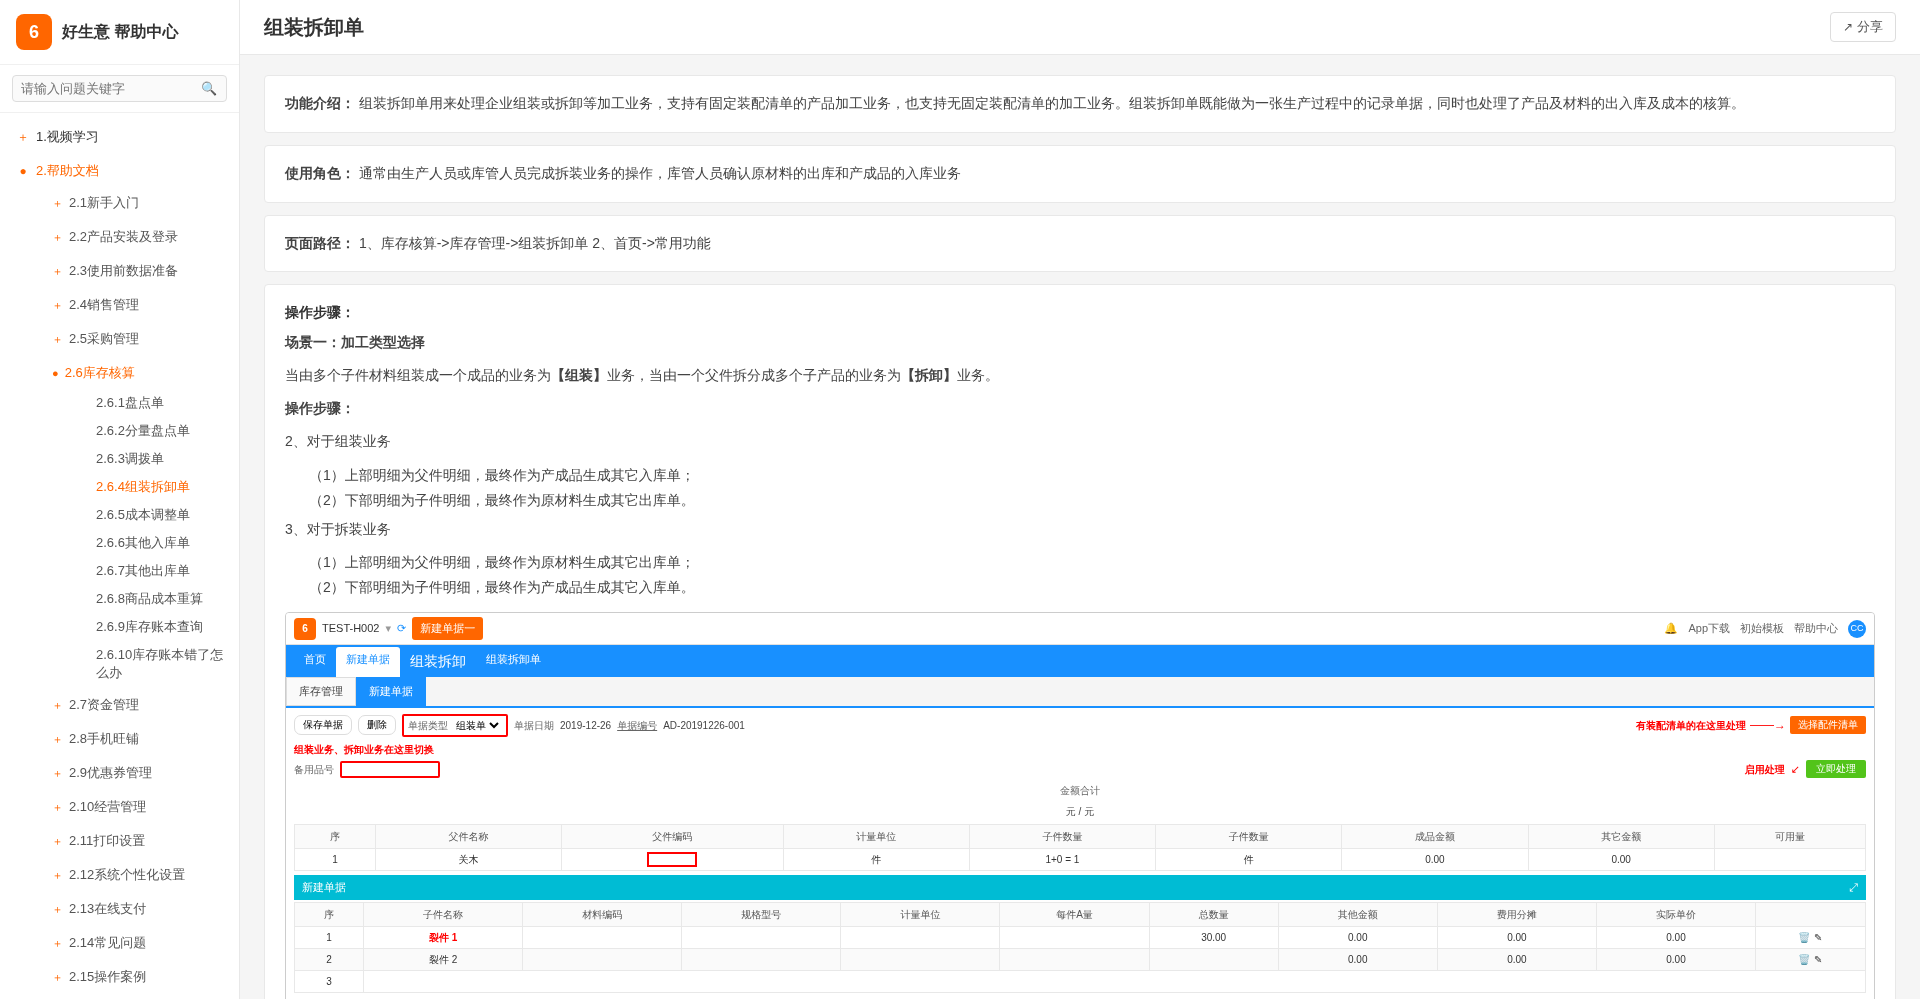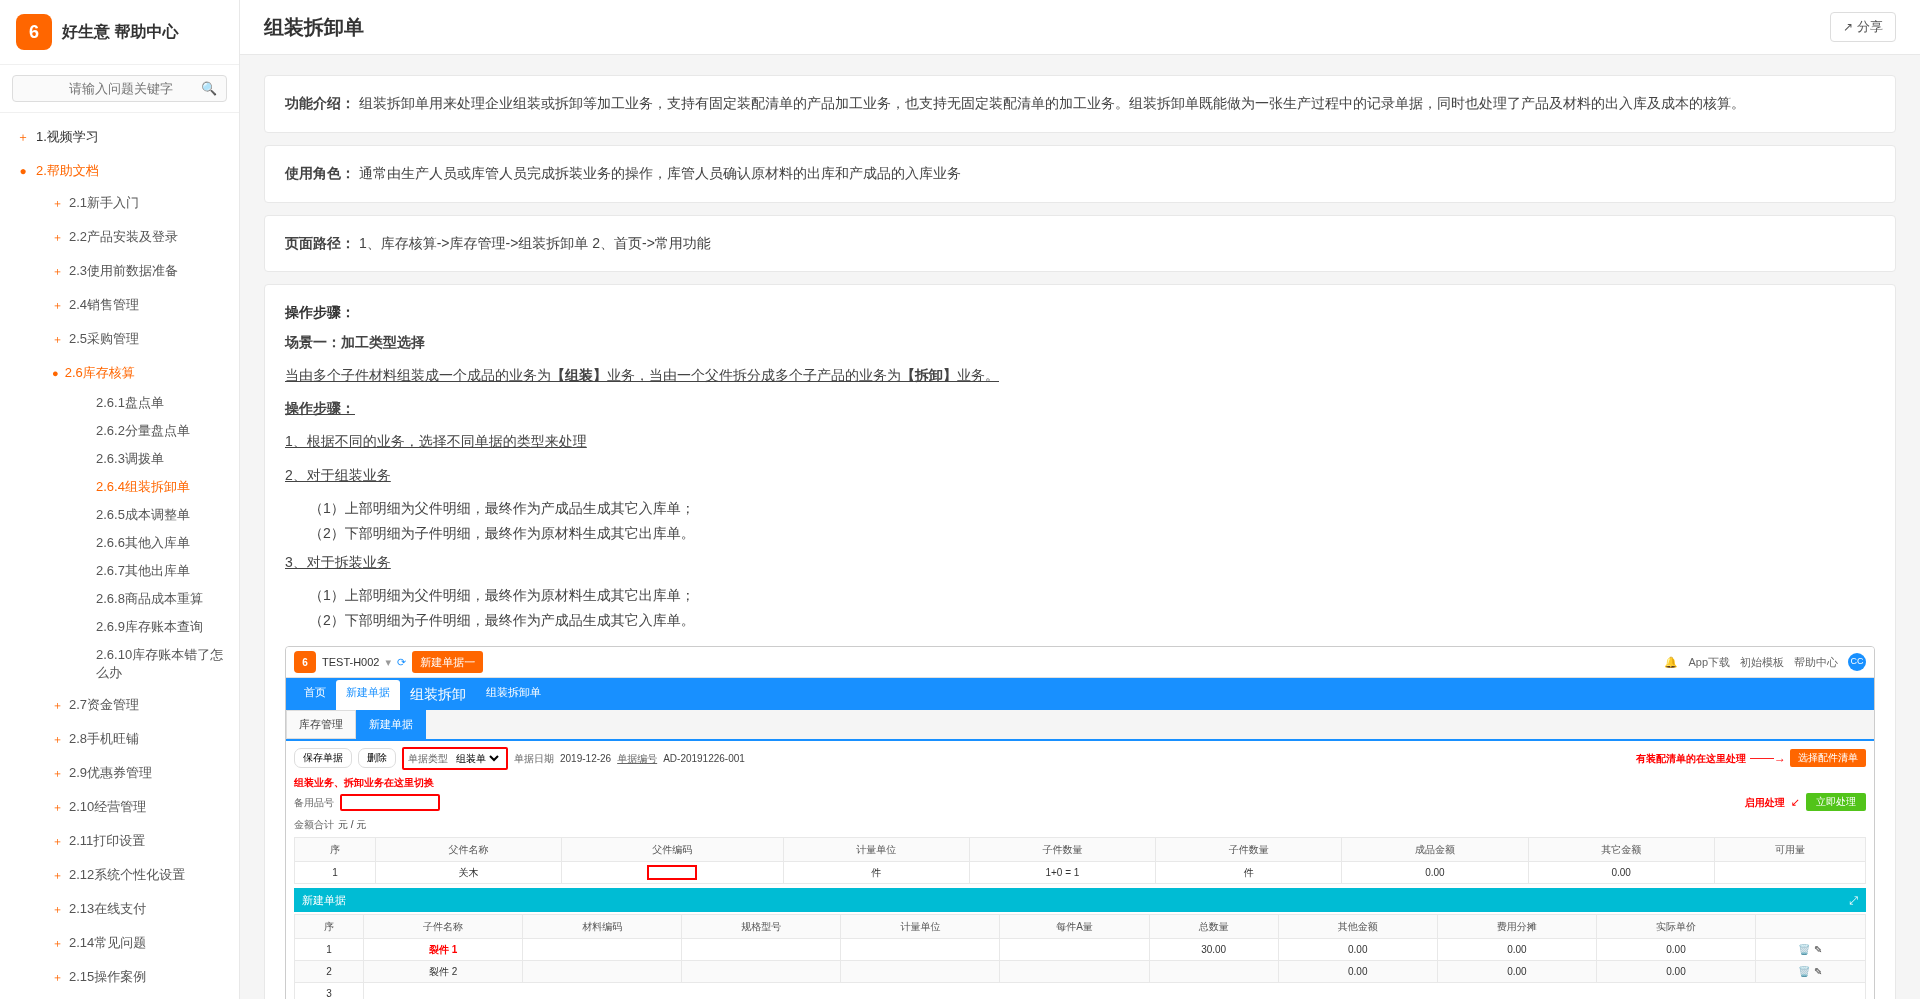--- a/index.html
+++ b/index.html
@@ -229,21 +229,20 @@
 
     .scene-title {
       font-weight: bold;
       font-size: 14px;
       margin-bottom: 8px;
     }
 
     .step-item {
       margin-bottom: 8px;
       line-height: 1.8;
-      text-decoration: underline;
     }
 
     .sub-step {
       padding-left: 24px;
       line-height: 1.8;
     }
 
     
     .screenshot-container {
       background: #fff;
@@ -330,21 +329,21 @@
 <div id="sidebar">
   <div id="logo-area">
     <div id="logo-icon">
       <span>6</span>
     </div>
     <span id="logo-text">好生意 帮助中心</span>
   </div>
 
   <div id="search-area">
     <div id="search-box">
-      <input id="search-input" type="text" style="border: none; outline: none; background: transparent; flex: 1 1 0%; font-size: 13px; color: rgb(153, 153, 153); width: 100%; margin-left: 48px;" placeholder="请输入问题关键字">
+      <input id="search-input" type="text" style="border: none; outline: none; background: transparent; flex: 1 1 0%; font-size: 13px; color: rgb(153, 153, 153); width: 100%;" placeholder="请输入问题关键字">
       <span style="color:#999;font-size:13px;cursor:pointer;">🔍</span>
     </div>
   </div>
 
   <div id="nav-tree">
 
     <div class="nav-section">
       <div class="nav-section-header">
         <span class="plus-icon">＋</span>
         <span class="section-label">1.视频学习</span>
@@ -502,21 +501,20 @@
       <div class="section-title">操作步骤：</div>
 
       <div class="scene-title" style="font-weight:bold;margin-top:6px;">场景一：加工类型选择</div>
 
       <div class="step-item">
         <span>当由多个子件材料组装成一个成品的业务为</span><strong>【组装】</strong><span>业务，当由一个父件拆分成多个子产品的业务为</span><strong>【拆卸】</strong><span>业务。</span>
       </div>
 
       <div class="step-item" style="margin-top:8px;font-weight:bold;">操作步骤：</div>
 
-      <div class="step-item">1、根据不同的业务，选择不同单据的类型来处理</div>
 
       <div class="step-item">2、对于组装业务</div>
       <div class="sub-step">（1）上部明细为父件明细，最终作为产成品生成其它入库单；</div>
       <div class="sub-step">（2）下部明细为子件明细，最终作为原材料生成其它出库单。</div>
 
       <div class="step-item" style="margin-top:4px;">3、对于拆装业务</div>
       <div class="sub-step">（1）上部明细为父件明细，最终作为原材料生成其它出库单；</div>
       <div class="sub-step">（2）下部明细为子件明细，最终作为产成品生成其它入库单。</div>
 
       <div class="screenshot-container" style="padding:0;border:none;margin-top:12px;">
@@ -579,21 +577,21 @@
 
             <div style="display:flex;align-items:center;gap:6px;margin-bottom:4px;">
               <span style="font-size:10px;color:#666;">备用品号</span>
               <input style="border: 2px solid rgb(255, 0, 0); padding: 1px 6px; font-size: 10px; width: 100px; border-radius: 2px;" type="text" placeholder="">
               <div style="flex:1;"></div>
               <span style="color:#f00;font-size:10px;font-weight:bold;">启用处理</span>
               <span style="color:#f00;">↙</span>
               <button style="background:#52c41a;color:#fff;border:none;padding:2px 10px;font-size:10px;border-radius:2px;cursor:pointer;">立即处理</button>
             </div>
 
-            <div style="display:flex;align-items:center;gap:4px;margin-bottom:4px;">
+            <div style="display:flex;align-items:center;gap:4px;margin-bottom:4px;flex-direction:column;">
               <span style="font-size:10px;color:#666;">金额合计</span>
               <span style="font-size:10px;">元 / 元</span>
             </div>
 
             <table class="sys-table" style="margin-bottom:4px;">
               <thead>
                 <tr>
                   <th>序</th>
                   <th>父件名称</th>
                   <th>父件编码</th>

